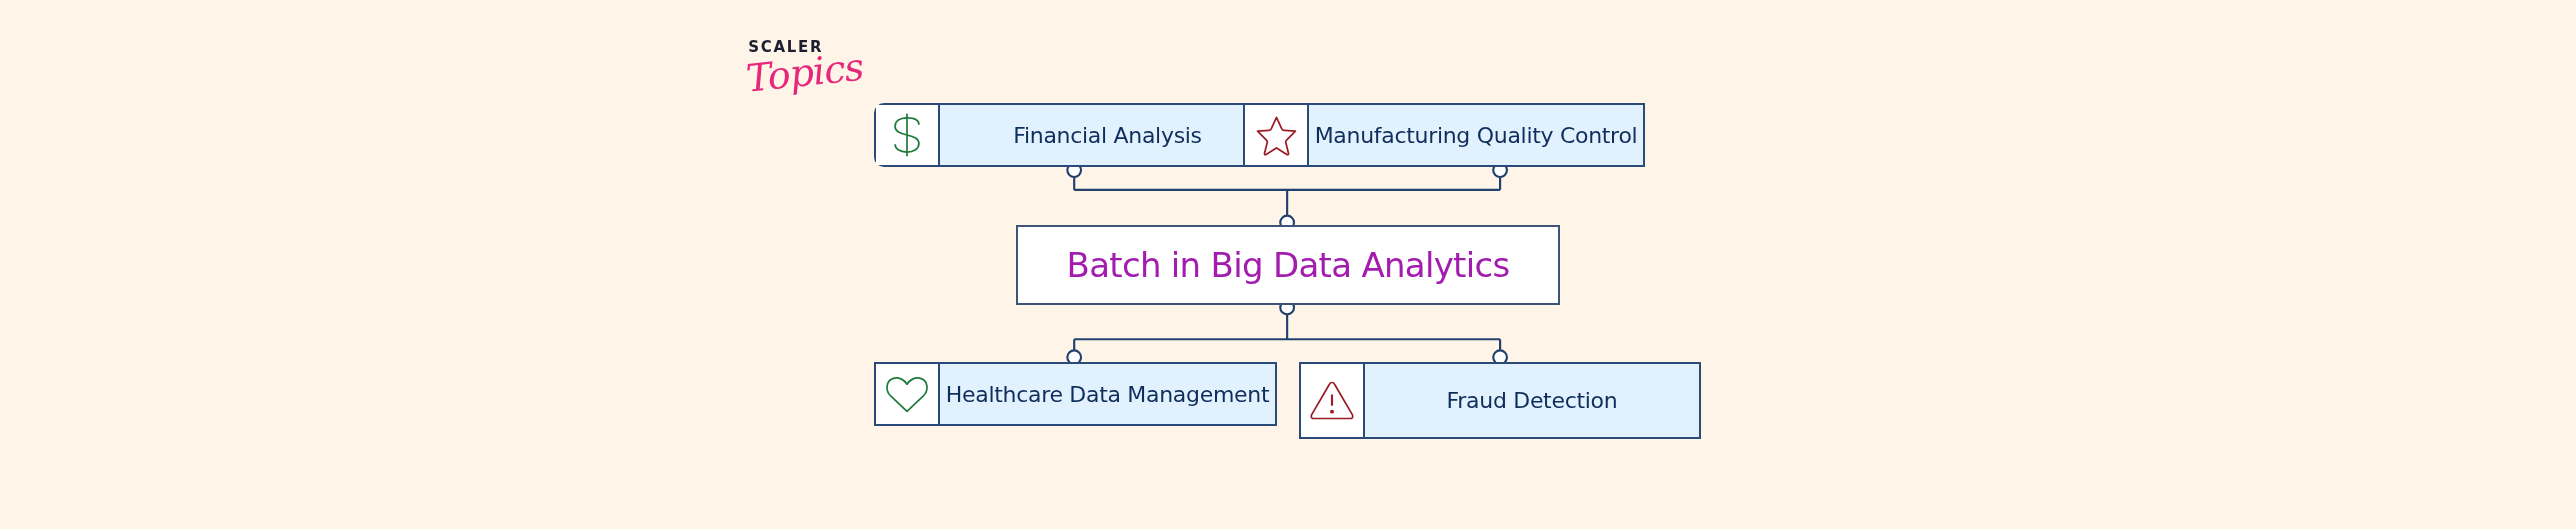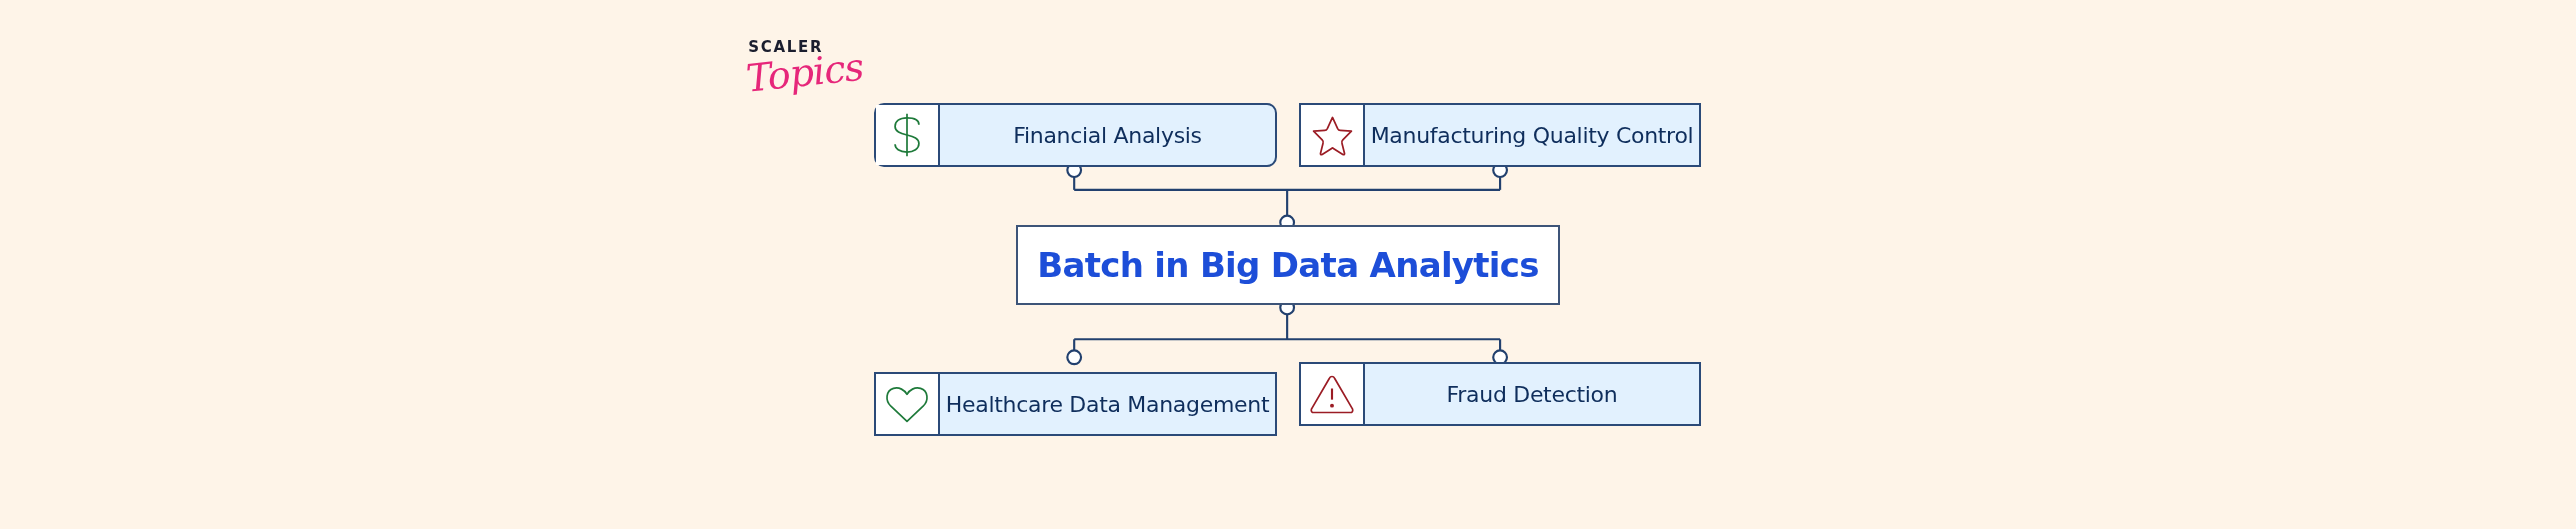--- a/index.html
+++ b/index.html
@@ -82,23 +82,23 @@
     .center-node {
       position: absolute;
       box-sizing: border-box;
       border: 2.1px solid #3d5478;
       background: #ffffff;
       display: flex;
       align-items: center;
       justify-content: center;
     }
     .center-node .title {
-      color: #1d4ed8;
+      color: #a21caf;
       font-family: "DejaVu Sans", sans-serif;
-      font-weight: bold;
+      font-weight: normal;
       font-size: 34px;
       letter-spacing: -0.7px;
       white-space: nowrap;
     }
   </style>
 </head>
 <body>
 
 <div class="canvas">
 
@@ -135,43 +135,43 @@
       <svg width="38" height="46" viewBox="0 0 44 54">
         <g fill="none" stroke="#1e7a3a" stroke-width="2">
           <line x1="22" y1="2" x2="22" y2="52"></line>
           <path d="M36 15 C36 9 30 7 22 7 C13 7 8 11 8 17 C8 23 14 25 22 27 C30 29 36 31 36 37 C36 43 30 47 22 47 C13 47 8 43 8 38"></path>
         </g>
       </svg>
     </div>
     <div class="label">Financial Analysis</div>
   </div>
 
-  <div class="node" style="left:1299px; top:103px; width:402px; height:64px;">
+  <div class="node" style="left:1243px; top:103px; width:402px; height:64px;">
     <div class="icon-cell">
       <svg width="45" height="43" viewBox="0 0 52 50">
         <path d="M26 4 L32 17 Q33 19 35 19 L48 20 L38 30 Q36 32 37 34 L40 46 Q40 48 38 47 L27 40 Q26 39 25 40 L14 47 Q12 48 12 46 L15 34 Q16 32 14 30 L4 20 L17 19 Q19 19 20 17 Z" fill="none" stroke="#9b1c24" stroke-width="2" stroke-linejoin="round"></path>
       </svg>
     </div>
     <div class="label">Manufacturing Quality Control</div>
   </div>
 
   <div class="center-node" style="left:1016px; top:225px; width:544px; height:80px;">
     <div class="title">Batch in Big Data Analytics</div>
   </div>
 
-  <div class="node" style="left:874px; top:372px; width:403px; height:64px;">
+  <div class="node" style="left:874px; top:362px; width:403px; height:64px;">
     <div class="icon-cell">
       <svg width="46" height="39" viewBox="0 0 54 46">
         <path d="M27 43 L8 25 C1 18 2 7 11 4 C18 2 24 6 27 11 C30 6 36 2 43 4 C52 7 53 18 46 25 Z" fill="none" stroke="#1e7a3a" stroke-width="2" stroke-linejoin="round"></path>
       </svg>
     </div>
     <div class="label">Healthcare Data Management</div>
   </div>
 
-  <div class="node" style="left:1299px; top:362px; width:402px; height:64px;">
+  <div class="node" style="left:1299px; top:362px; width:402px; height:77px;">
     <div class="icon-cell">
       <svg width="48" height="43" viewBox="0 0 56 50">
         <path d="M28 4 Q30 4 31 6 L52 42 Q53 46 49 46 L7 46 Q3 46 4 42 L25 6 Q26 4 28 4 Z" fill="none" stroke="#9b1c24" stroke-width="2" stroke-linejoin="round"></path>
         <line x1="28" y1="18" x2="28" y2="31" stroke="#9b1c24" stroke-width="2.5"></line>
         <circle cx="28" cy="38" r="2.3" fill="#9b1c24"></circle>
       </svg>
     </div>
     <div class="label">Fraud Detection</div>
   </div>
 

